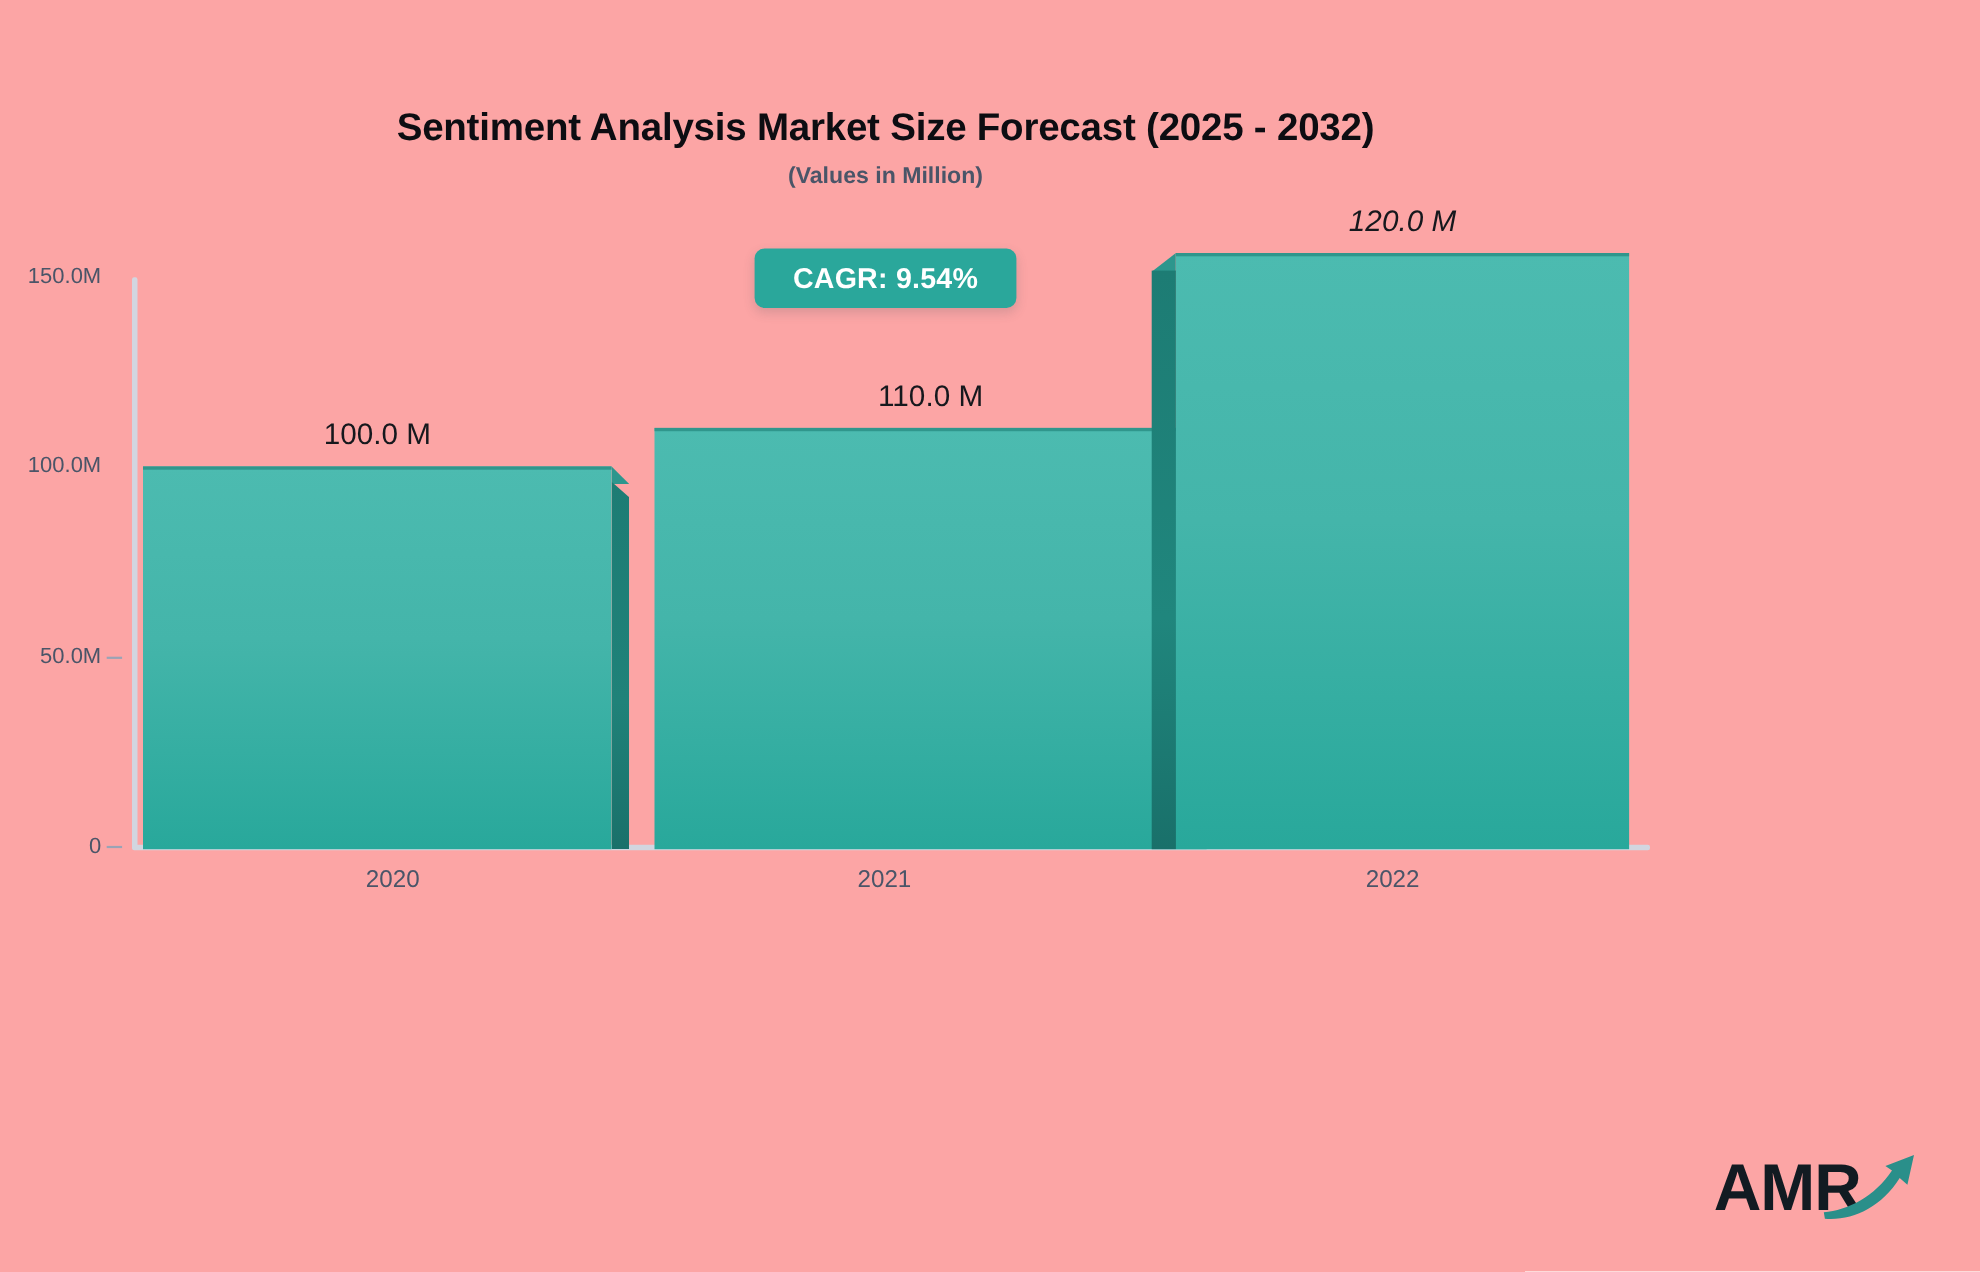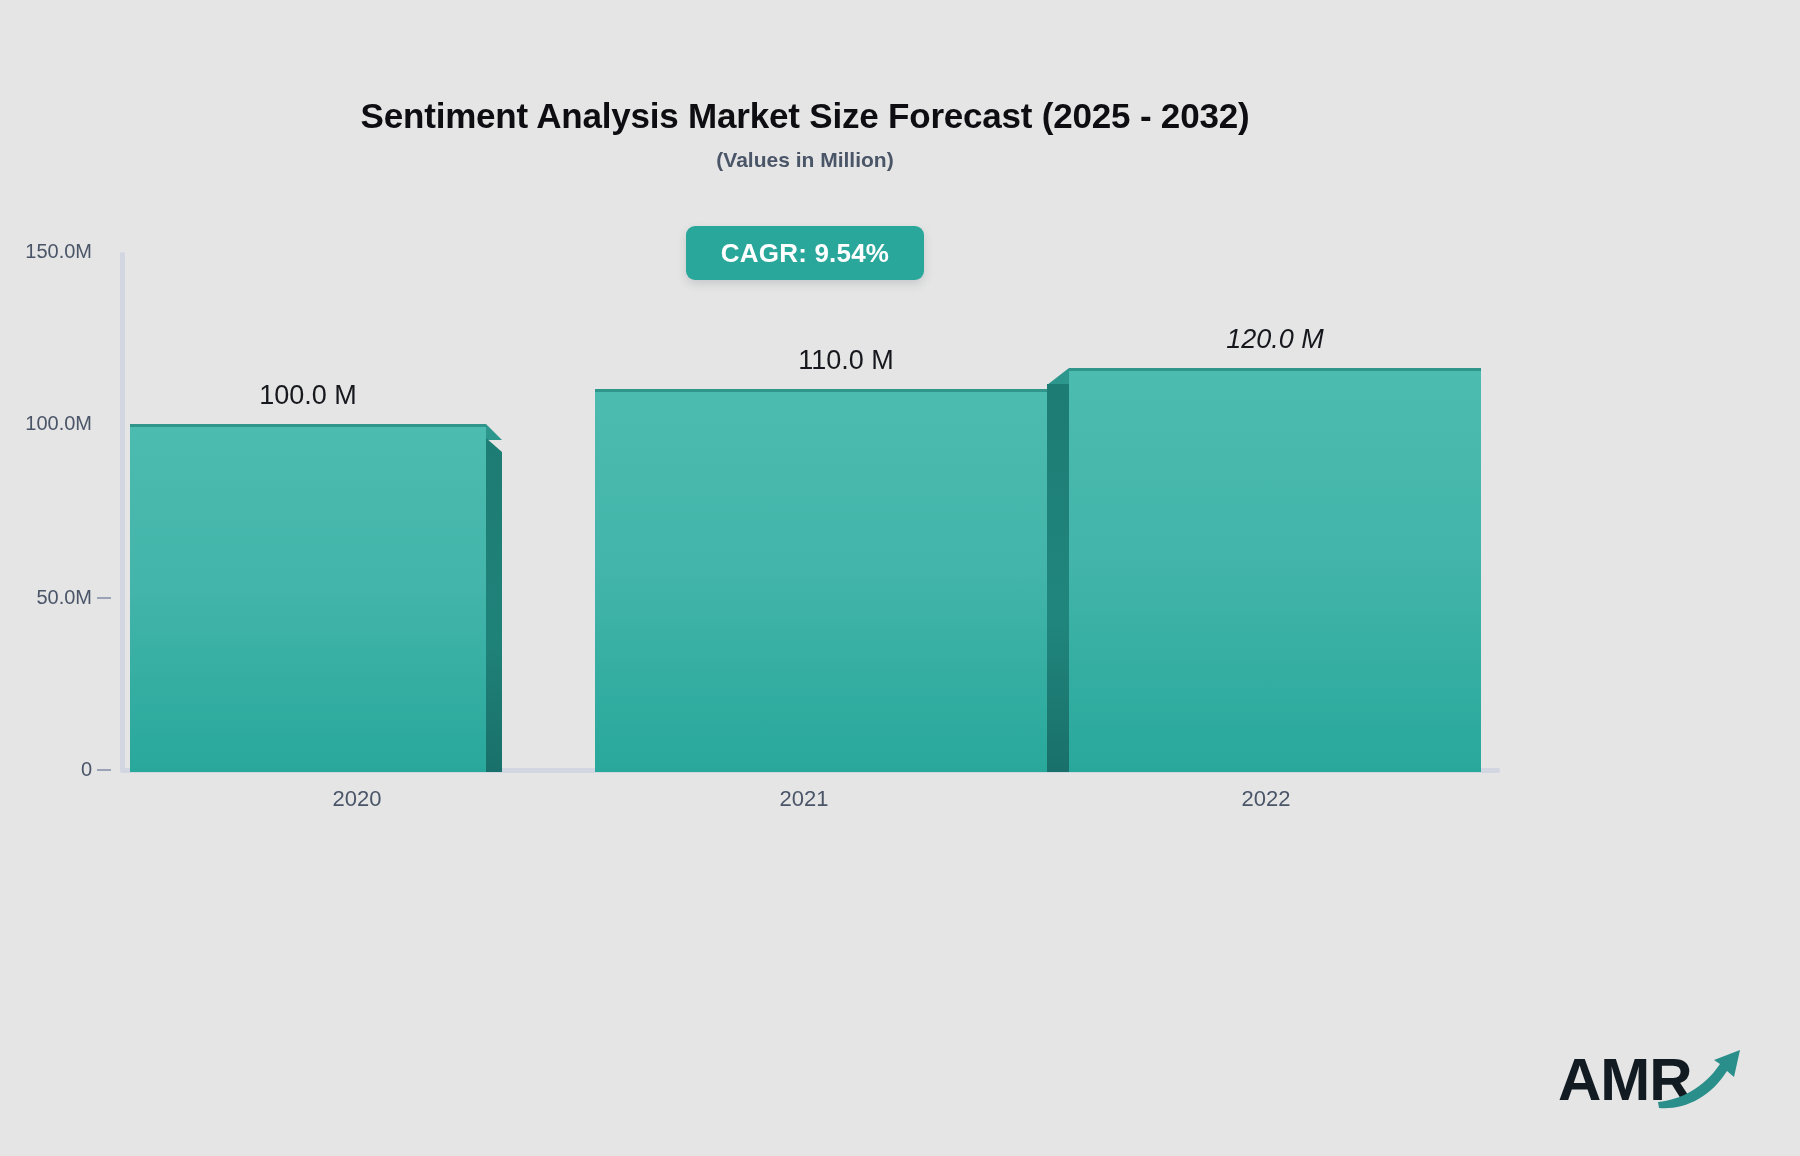--- a/index.html
+++ b/index.html
@@ -11,21 +11,21 @@
     width: 1800px;
     height: 1156px;
     font-family: "Liberation Sans", sans-serif;
     position: relative;
     overflow: hidden;
   }
 
   .canvas {
     position: absolute;
     inset: 0;
-    background: #e5e5e5;
+    background: #fca5a5;
   }
 
   
   .chart-title {
     position: absolute;
     top: 96px;
     left: 0;
     width: 1610px;
     text-align: center;
     font-size: 35px;
@@ -244,37 +244,37 @@
     </div>
     <div class="y-tick-wrap" style="top:586px;">
       <div class="y-tick-label">50.0M</div>
       <div class="y-tick-mark"></div>
     </div>
     <div class="y-tick-wrap" style="top:758px;">
       <div class="y-tick-label">0</div>
       <div class="y-tick-mark"></div>
     </div>
 
-    <div class="bar" style="left:130px; width:356px; height:348px;">
+    <div class="bar" style="left:130px; width:426px; height:348px;">
       <div class="bar-value-label" style="top:-44px;">100.0 M</div>
       <div class="bar-face"></div>
       <div class="bar-top-edge"></div>
       <div class="bar-side-right-chamfer"></div>
       <div class="bar-side-right"></div>
     </div>
 
     <div class="bar" style="left:595px; width:502px; height:383px;">
       <div class="bar-value-label" style="top:-44px;">110.0 M</div>
       <div class="bar-face"></div>
       <div class="bar-top-edge"></div>
       <div class="bar-side-right-chamfer"></div>
       <div class="bar-side-right"></div>
     </div>
 
-    <div class="bar" style="left:1069px; width:412px; height:404px;font-style:italic;">
+    <div class="bar" style="left:1069px; width:412px; height:542px;font-style:italic;">
       <div class="bar-value-label" style="top:-44px;">120.0 M</div>
       <div class="bar-face"></div>
       <div class="bar-top-edge"></div>
       <div class="bar-side-left-chamfer"></div>
       <div class="bar-side-left"></div>
     </div>
 
     <div class="x-cat-label" style="left:148px; width:418px;">2020</div>
     <div class="x-cat-label" style="left:595px; width:418px;">2021</div>
     <div class="x-cat-label" style="left:1057px; width:418px;">2022</div>

